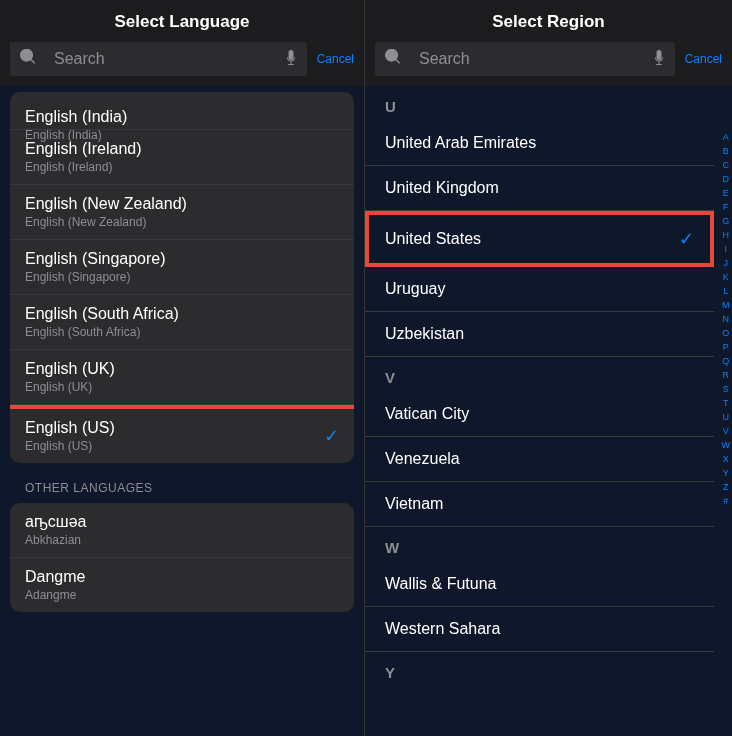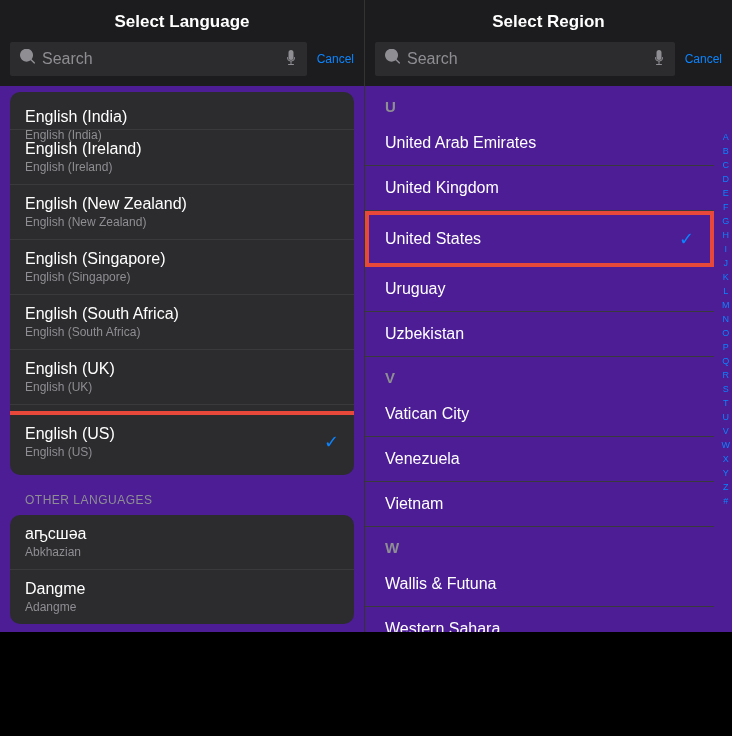--- a/index.html
+++ b/index.html
@@ -8,22 +8,22 @@
       box-sizing: border-box;
       font-family: -apple-system, BlinkMacSystemFont, "Segoe UI", sans-serif;
     }
     body {
       background: #000;
       display: flex;
       width: 732px;
       height: 736px;
     }
     .panel {
-      height: 632px;
-      background: #4c1d95;
+      height: 736px;
+      background: #0f172a;
       overflow: hidden;
       position: relative;
     }
     .panel-left {
       width: 365px;
       border-right: 1px solid #333;
     }
     .panel-right {
       width: 367px;
     }
@@ -44,21 +44,21 @@
       padding: 0 10px;
       gap: 10px;
     }
     .search-box {
       flex: 1;
       background: #2c2c2e;
       border-radius: 2px;
       display: flex;
       align-items: center;
       padding: 7px 10px;
-      gap: 6px;
+      gap: 18px;
     }
     .search-icon {
       color: #8e8e93;
       font-size: 16px;
     }
     .search-input {
       flex: 1;
       background: transparent;
       border: none;
       color: #fff;
@@ -110,21 +110,21 @@
       color: #8e8e93;
       font-size: 12px;
     }
     .checkmark {
       color: #0a84ff;
       font-size: 18px;
     }
     .item-highlighted {
       border: 4px solid #e8483a;
       border-radius: 4px;
-      margin: 6px -4px;
+      margin: 0 -4px;
       padding: 10px 15px;
       align-items: center;
     }
     .section-header {
       color: #8e8e93;
       font-size: 12px;
       font-weight: 400;
       text-transform: uppercase;
       padding: 18px 25px 8px 25px;
       letter-spacing: 0.5px;

